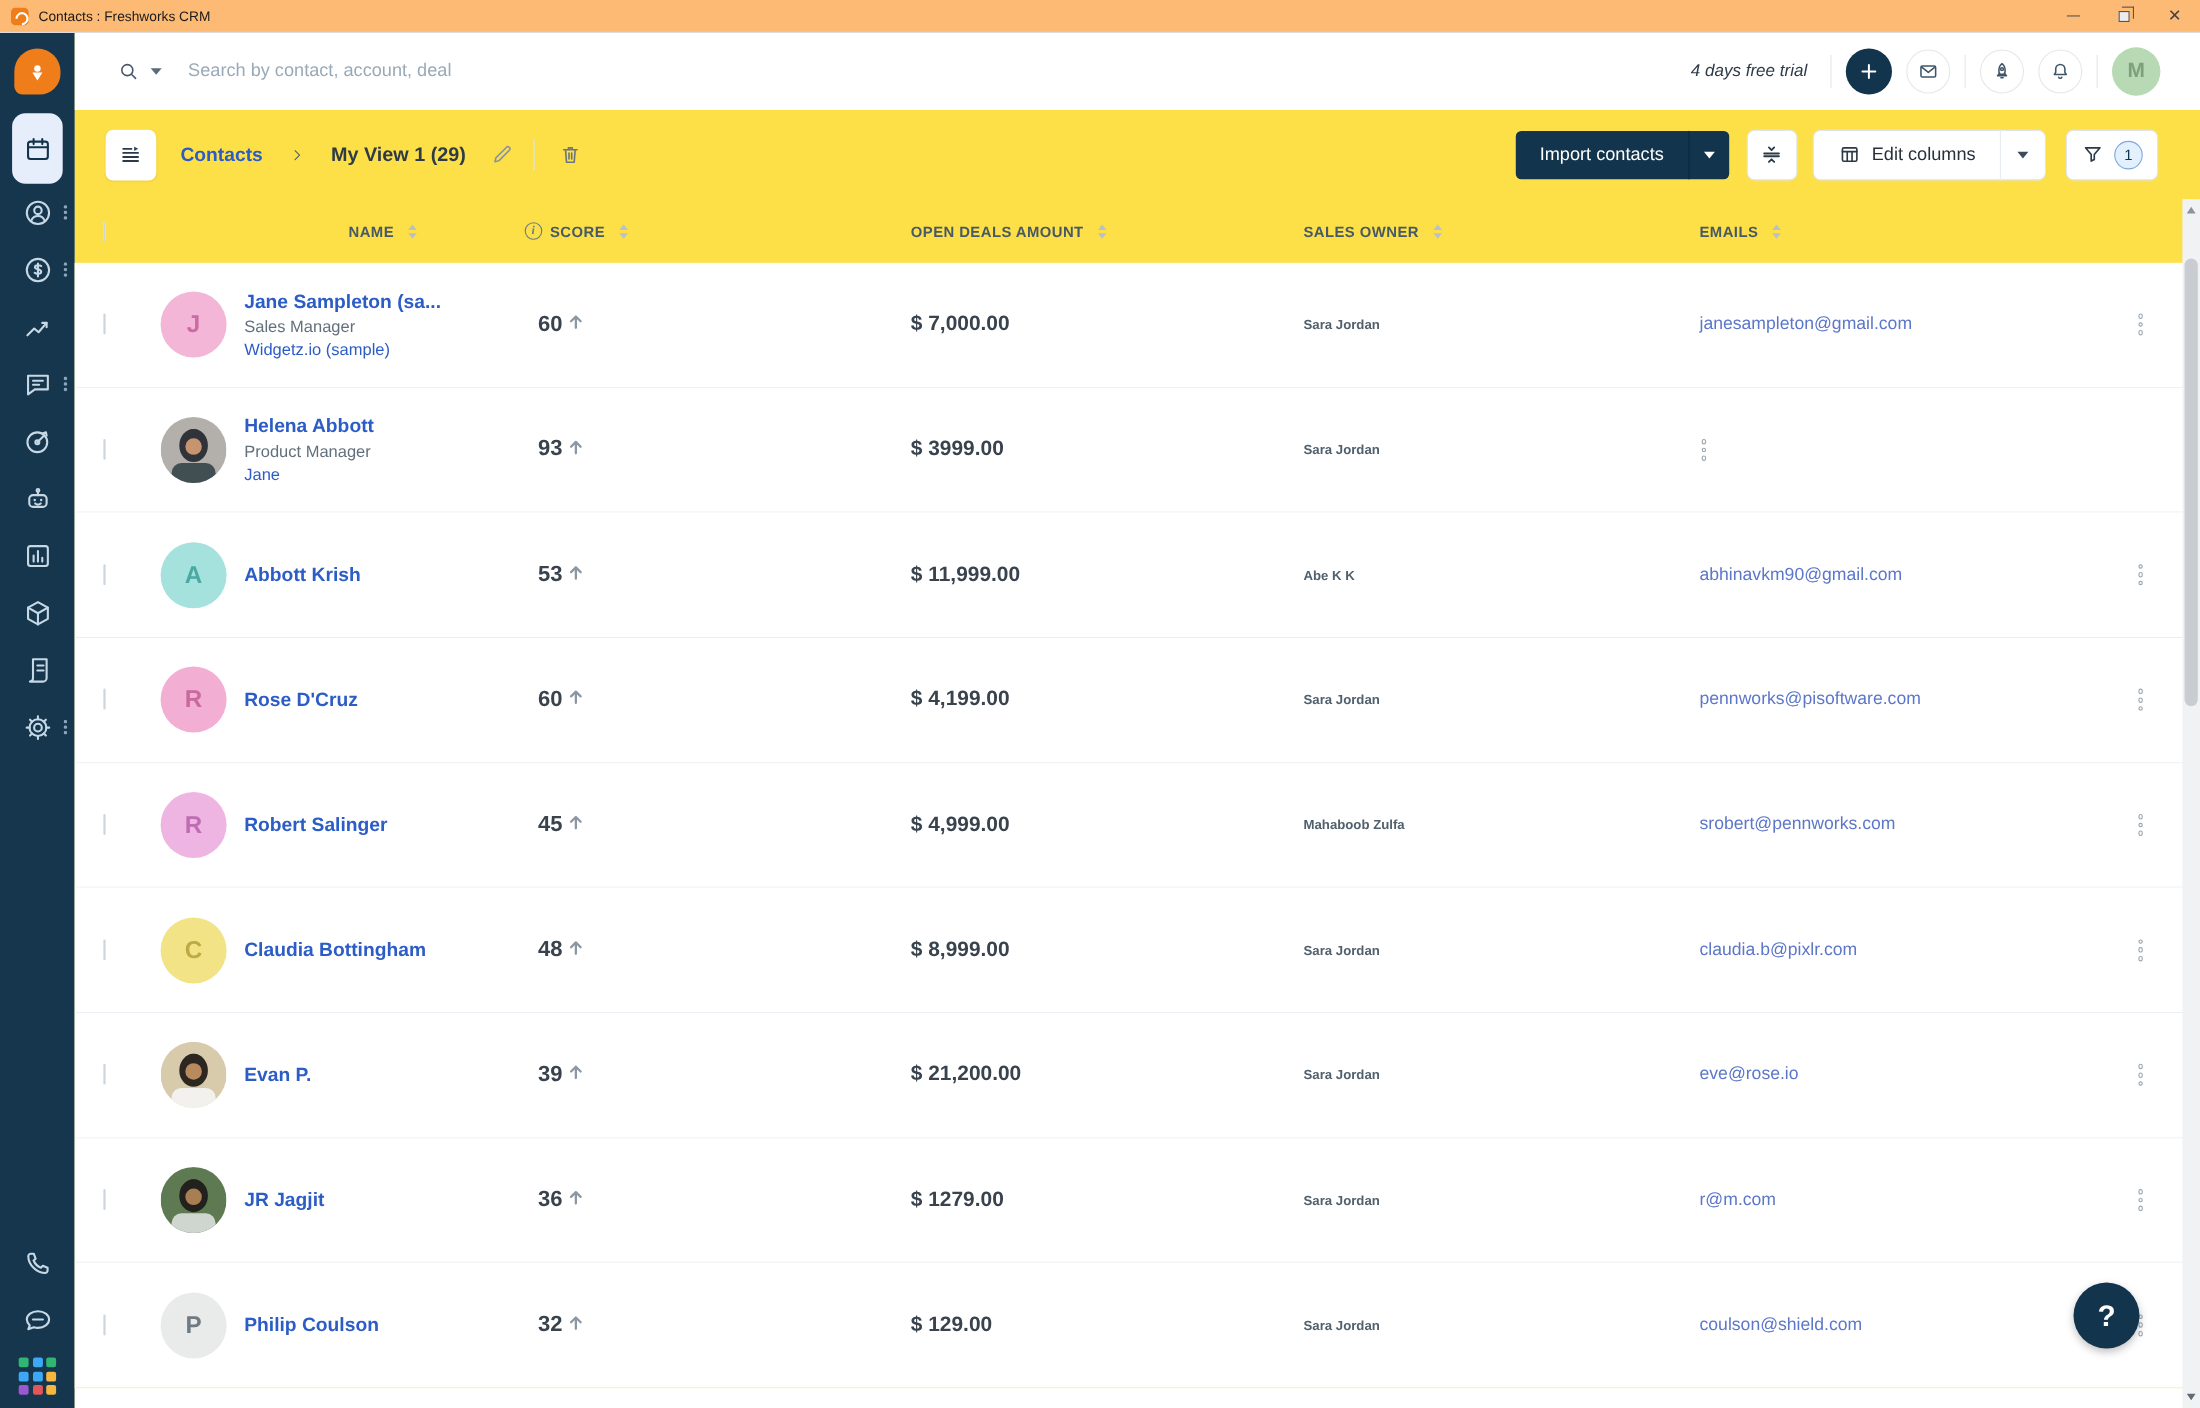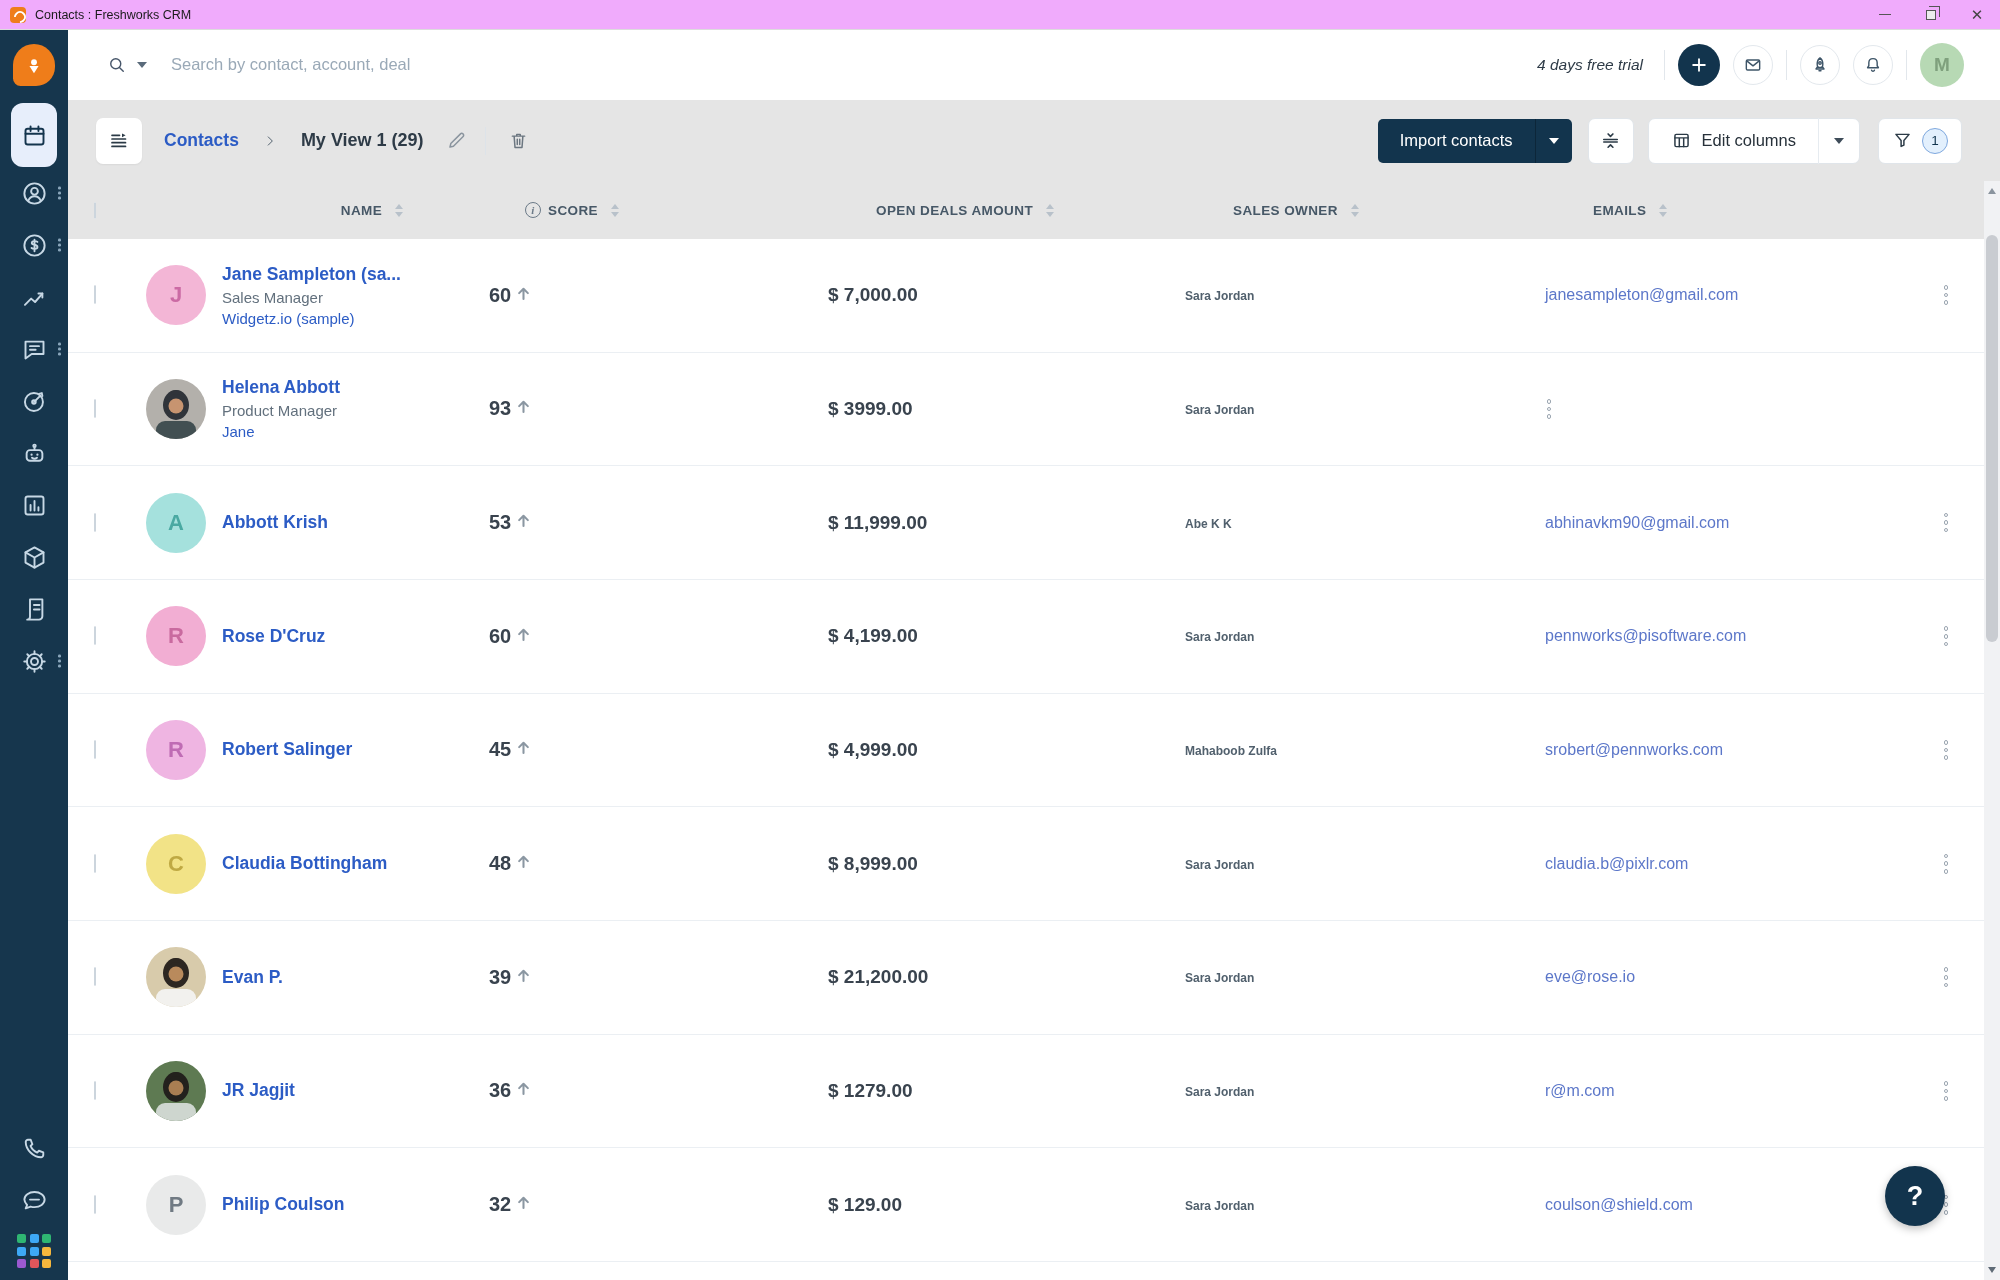--- a/index.html
+++ b/index.html
@@ -1,19 +1,19 @@
 <!DOCTYPE html>
 <html><head>
 <meta charset="utf-8">
 <style>
   * { margin:0; padding:0; box-sizing:border-box; }
   html,body { width:2000px; height:1280px; overflow:hidden; font-family:"Liberation Sans", sans-serif; background:#f5f6f8; }
 
   
-  .titlebar { height:30px; background:#f0abfc; border-bottom:1px solid #dcdcdc; display:flex; align-items:center; }
+  .titlebar { height:30px; background:#fdba74; border-bottom:1px solid #dcdcdc; display:flex; align-items:center; }
   .tb-logo { width:16px; height:16px; margin-left:10px; border-radius:4px; background:#ef7d1a; position:relative; }
   .tb-logo::after { content:""; position:absolute; left:4px; top:4px; width:8px; height:8px; border-radius:50%; border:2px solid #fff; border-left-color:transparent; transform:rotate(-45deg); }
   .tb-title { margin-left:9px; font-size:12.5px; color:#1b1b1b; }
   .tb-sp { flex:1; }
   .tb-btn { width:46px; height:30px; display:flex; align-items:center; justify-content:center; color:#444; }
   .tb-min { width:12px; border-top:1.4px solid #555; display:block; }
   .tb-restore { width:10px; height:10px; border:1.3px solid #555; position:relative; background:#ececec; }
   .tb-restore::before { content:""; position:absolute; left:2px; bottom:2px; width:10px; height:10px; border:1.3px solid #555; border-bottom:none; border-left:none; }
   .tb-close { font-size:15px; color:#444; line-height:1; }
 
@@ -27,21 +27,21 @@
   .sb-active { margin-top:17px; width:46px; height:64px; background:#e7eefb; border-radius:12px; display:flex; align-items:center; justify-content:center; color:#14344d; }
   .sb-item { width:68px; height:52px; display:flex; align-items:center; justify-content:center; color:#c7d8e5; position:relative; }
   .sb-item svg, .sb-active svg { width:27px; height:27px; }
   .sb-kebab { position:absolute; right:7px; top:50%; transform:translateY(-50%); display:flex; flex-direction:column; gap:2.5px; }
   .sb-kebab i { width:2.6px; height:2.6px; border-radius:50%; background:#8aa6bb; display:block; }
   .sb-bottom { margin-top:auto; display:flex; flex-direction:column; align-items:center; }
   .apps-grid { width:34px; height:34px; margin:8px 0 12px; display:grid; grid-template-columns:repeat(3,1fr); gap:3.5px; }
   .apps-grid i { border-radius:2px; display:block; }
 
   
-  .main { flex:1; position:relative; display:flex; flex-direction:column; background:#e5e5e5; }
+  .main { flex:1; position:relative; display:flex; flex-direction:column; background:#fde047; }
 
   
   .topbar { height:70px; background:#fff; display:flex; align-items:center; padding:0 36px 0 39px; }
   .search-wrap { display:flex; align-items:center; gap:10px; flex:1; }
   .search-wrap svg { color:#47566a; }
   .caret { width:0; height:0; border-left:5px solid transparent; border-right:5px solid transparent; border-top:6px solid #5a6b7b; display:inline-block; }
   .search-input { border:none; outline:none; font-size:16.5px; color:#333; width:640px; margin-left:14px; font-family:"Liberation Sans", sans-serif; background:transparent; }
   .search-input::placeholder { color:#9aa9b7; }
   .top-right { display:flex; align-items:center; gap:13px; }
   .trial { font-style:italic; font-size:15.5px; color:#2e3b47; margin-right:8px; }
@@ -76,21 +76,21 @@
   .edit-main svg { width:21px; height:21px; color:#2b3a46; }
   .edit-sep { width:1px; height:46px; background:#e6ebf0; }
   .edit-caret { padding:0 15px; display:flex; }
   .edit-caret .caret { border-top-color:#3e4c59; }
   .filter-btn { height:46px; margin-left:18px; background:#fff; border:1px solid #e0e5ea; border-radius:7px; display:flex; align-items:center; gap:9px; padding:0 13px; color:#2b3a46; }
   .filter-btn svg { width:21px; height:21px; }
   .filter-badge { width:26px; height:26px; border-radius:50%; border:1.4px solid #7fa8de; background:#e3f0fd; color:#12344d; font-size:13.5px; display:flex; align-items:center; justify-content:center; }
 
   
   .thead { height:57px; display:flex; align-items:center; font-size:13.5px; font-weight:700; color:#475867; letter-spacing:.4px; }
-  .hcell { display:flex; align-items:center; gap:7px;margin-left:48px; }
+  .hcell { display:flex; align-items:center; gap:7px; }
   .sort { display:flex; flex-direction:column; gap:2.5px; margin-left:6px; }
   .sort i { width:0; height:0; border-left:4.5px solid transparent; border-right:4.5px solid transparent; display:block; }
   .sort .up { border-bottom:5.5px solid #b8c1ca; }
   .sort .dn { border-top:5.5px solid #b8c1ca; }
   .info-ic { width:16px; height:16px; border:1.3px solid #6b7a88; border-radius:50%; color:#6b7a88; font-size:11px; font-weight:700; display:flex; align-items:center; justify-content:center; font-family:"Liberation Serif", serif; font-style:italic; }
 
   
   .c-check { width:22px; margin-left:26px; flex:none; }
   .c-avatar { width:60px; margin-left:30px; flex:none; }
   .c-name { width:252px; margin-left:16px; flex:none; }

